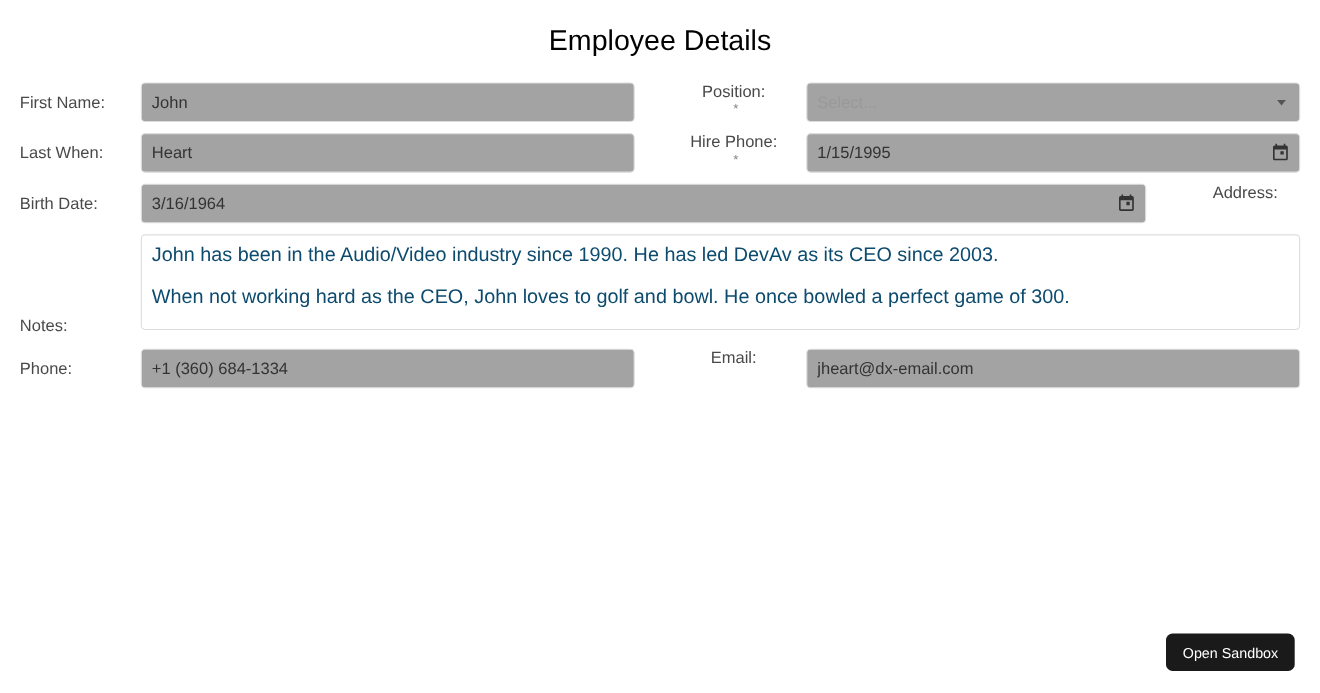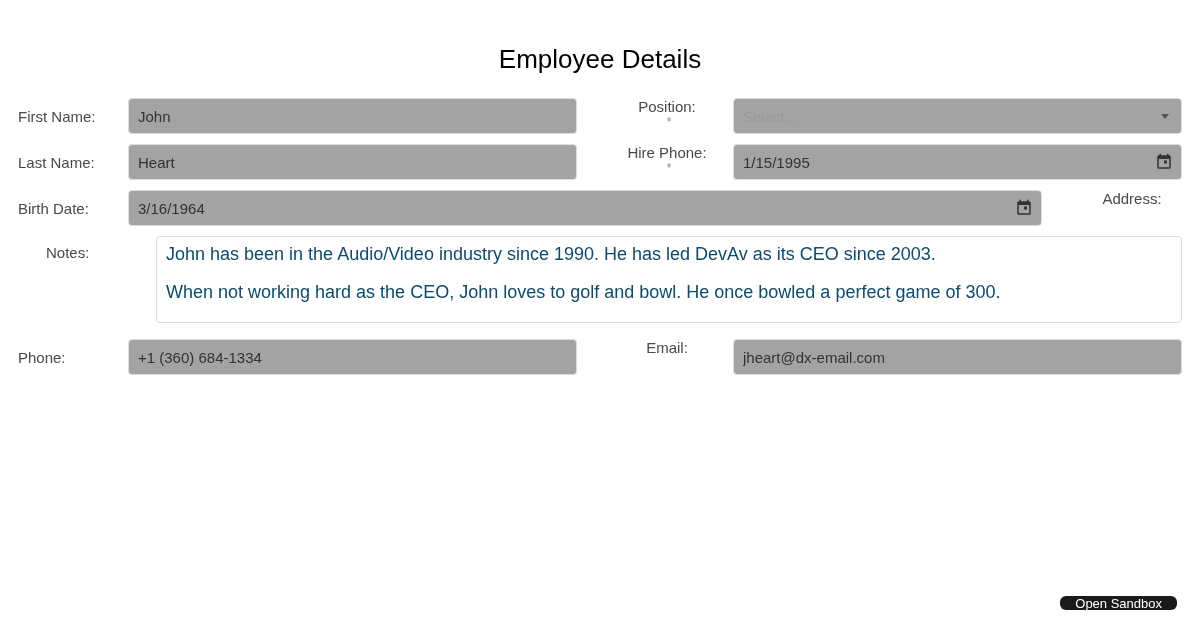--- a/index.html
+++ b/index.html
@@ -1,20 +1,20 @@
 <!DOCTYPE html>
 <html><head>
 <meta charset="utf-8">
 <style>
   * { box-sizing: border-box; margin: 0; padding: 0; }
   html, body { width: 1200px; height: 630px; background: #ffffff; overflow: hidden; }
   body { font-family: "Liberation Sans", sans-serif; color: #333; position: relative; }
 
   .page-title {
-    margin-top: 45px;
+    margin-top: 22px;
     text-align: center;
     font-size: 26px;
     font-weight: 400;
     color: #000;
     line-height: 28px;
   }
 
   .form { padding: 0 18px; margin-top: 25px; }
 
   .row { display: flex; margin-bottom: 10px; gap: 16px; }
@@ -22,21 +22,21 @@
   .lbl {
     flex: none;
     width: 94px;
     display: flex;
     align-items: center;
     font-size: 15px;
     color: #494949;
     padding-right: 8px;
   }
   .lbl.right { width: 92px; margin-left: 32px; flex-direction: column; }
-  .lbl.top { align-items: flex-start; padding-top: 8px; margin-left: 28px; }
+  .lbl.top { align-items: flex-end; padding-top: 8px; }
 
   .req {
     color: #888;
     font-size: 12px;
     margin-left: 4px;
     vertical-align: 3px;
   }
 
   .editor { flex: 1; position: relative; height: 36px; }
 
@@ -94,21 +94,21 @@
     line-height: 19px;
     color: #0c4a6e;
     resize: none;
     outline: none;
   }
 
   .sandbox-button {
     position: absolute;
     right: 23px;
     bottom: 20px;
-    height: 14px;
+    height: 34px;
     padding: 0 15px;
     background: #1a1a1a;
     color: #fff;
     border: none;
     border-radius: 6px;
     font-family: "Liberation Sans", sans-serif;
     font-size: 13px;
     cursor: pointer;
     display: flex;
     align-items: center;
@@ -133,21 +133,21 @@
         <span class="req">*</span>
     </div>
     <div class="editor">
       <input type="text" placeholder="Select..." style="">
       <span class="arrow-icon"></span>
     </div>
   </div>
 
   <div class="row">
     <div class="lbl">
-        <span>Last Name:</span>
+        <span>Last When:</span>
       </div>
     <div class="editor no-icon">
       <input type="text" value="Heart" style="">
     </div>
     <div class="lbl right">
       <span>Hire Phone:</span>
         <span class="req">*</span>
     </div>
     <div class="editor">
       <input type="text" value="1/15/1995" style="">

